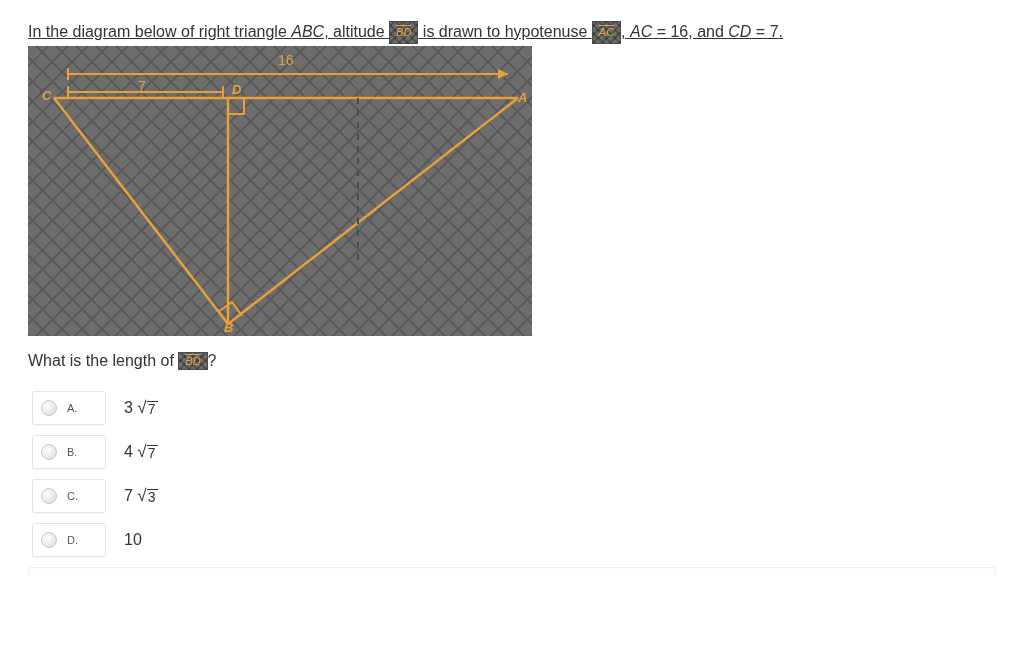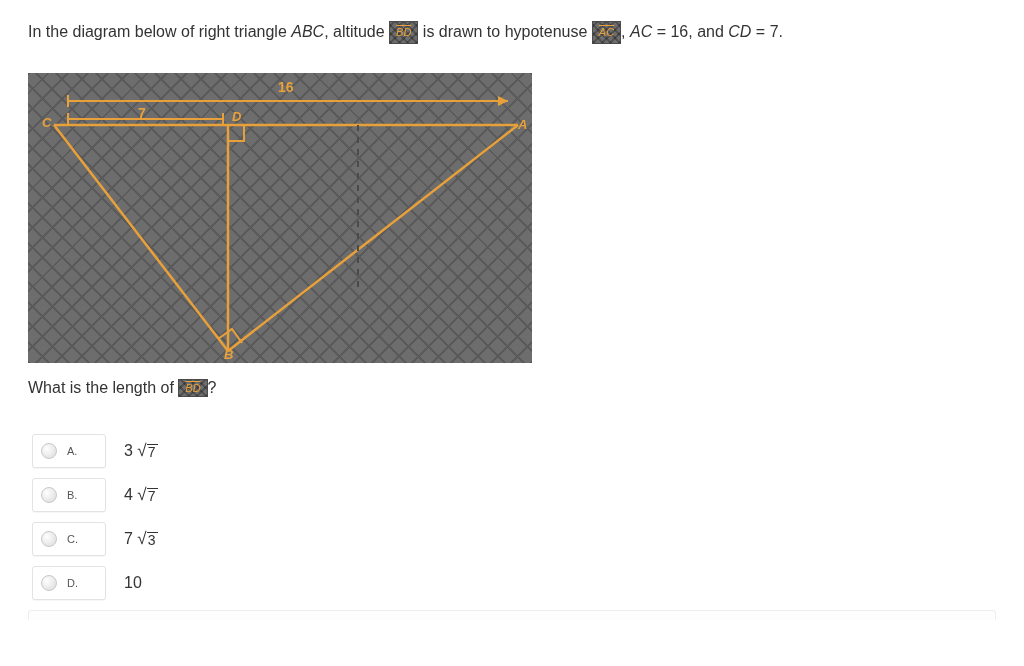--- a/index.html
+++ b/index.html
@@ -6,22 +6,23 @@
   body {
     margin: 0;
     padding: 20px 28px;
     font-family: Arial, Helvetica, sans-serif;
     font-size: 16px;
     color: #333;
     background: #fff;
     width: 1024px;
   }
   .prompt-line {
-    margin-bottom: 28px;
+    margin-bottom: 1px;
     line-height: 1.5;
+    text-decoration: underline;
   }
   .prompt-line em { font-style: italic; }
   .seg-chip {
     display: inline-block;
     background: #6d6d6d;
     color: #e8a13a;
     font-size: 11px;
     font-style: italic;
     padding: 2px 6px;
     border: 1px solid #4a4a4a;
@@ -47,23 +48,23 @@
     position:absolute;
     font-size:13px;
     font-weight:bold;
     color:#e8a13a;
     font-style:italic;
   }
   .dim-label {
     position:absolute;
     font-size:14px;
     color:#e8a13a;
-    font-weight:bold;
+    font-weight:normal;
   }
-  .question-line { margin: 14px 0 36px; }
+  .question-line { margin: 14px 0 20px; }
   .choices { margin-left: 4px; }
   .choice-row {
     display:flex;
     align-items:center;
     gap:18px;
     margin-bottom:10px;
   }
   .choice-btn {
     background:#fff;
     border:1px solid #e3e3e3;

